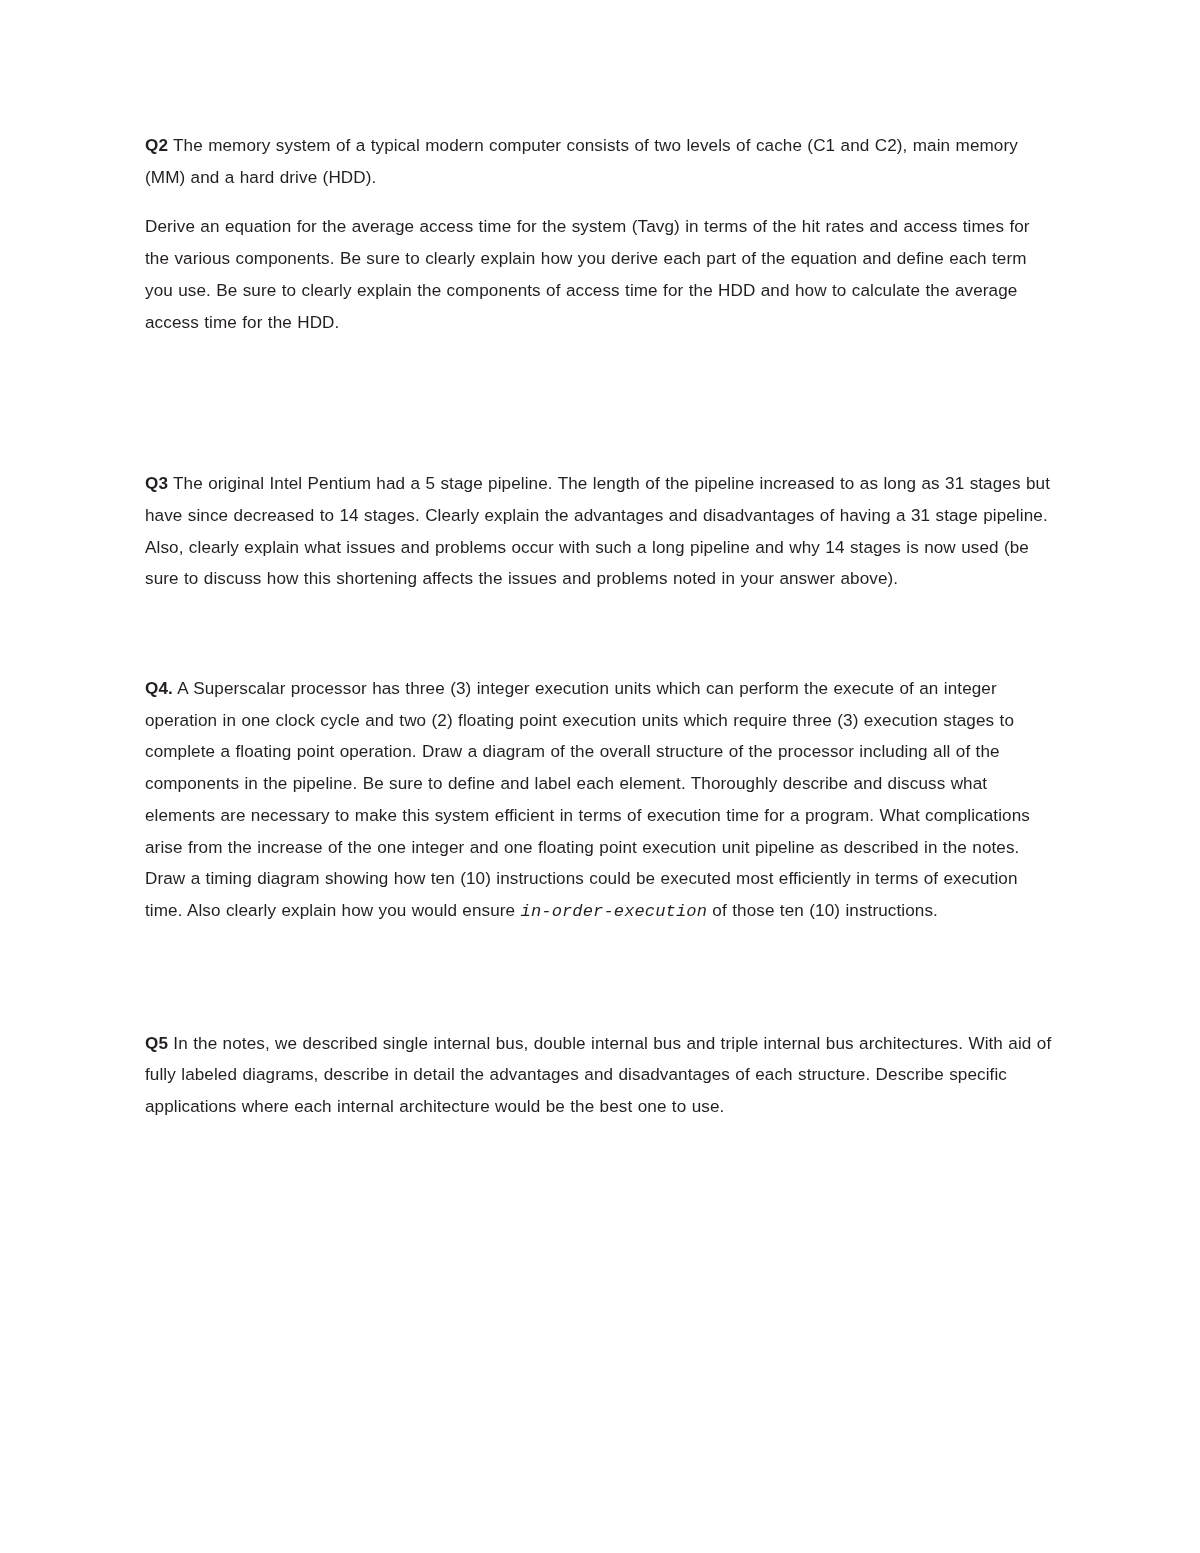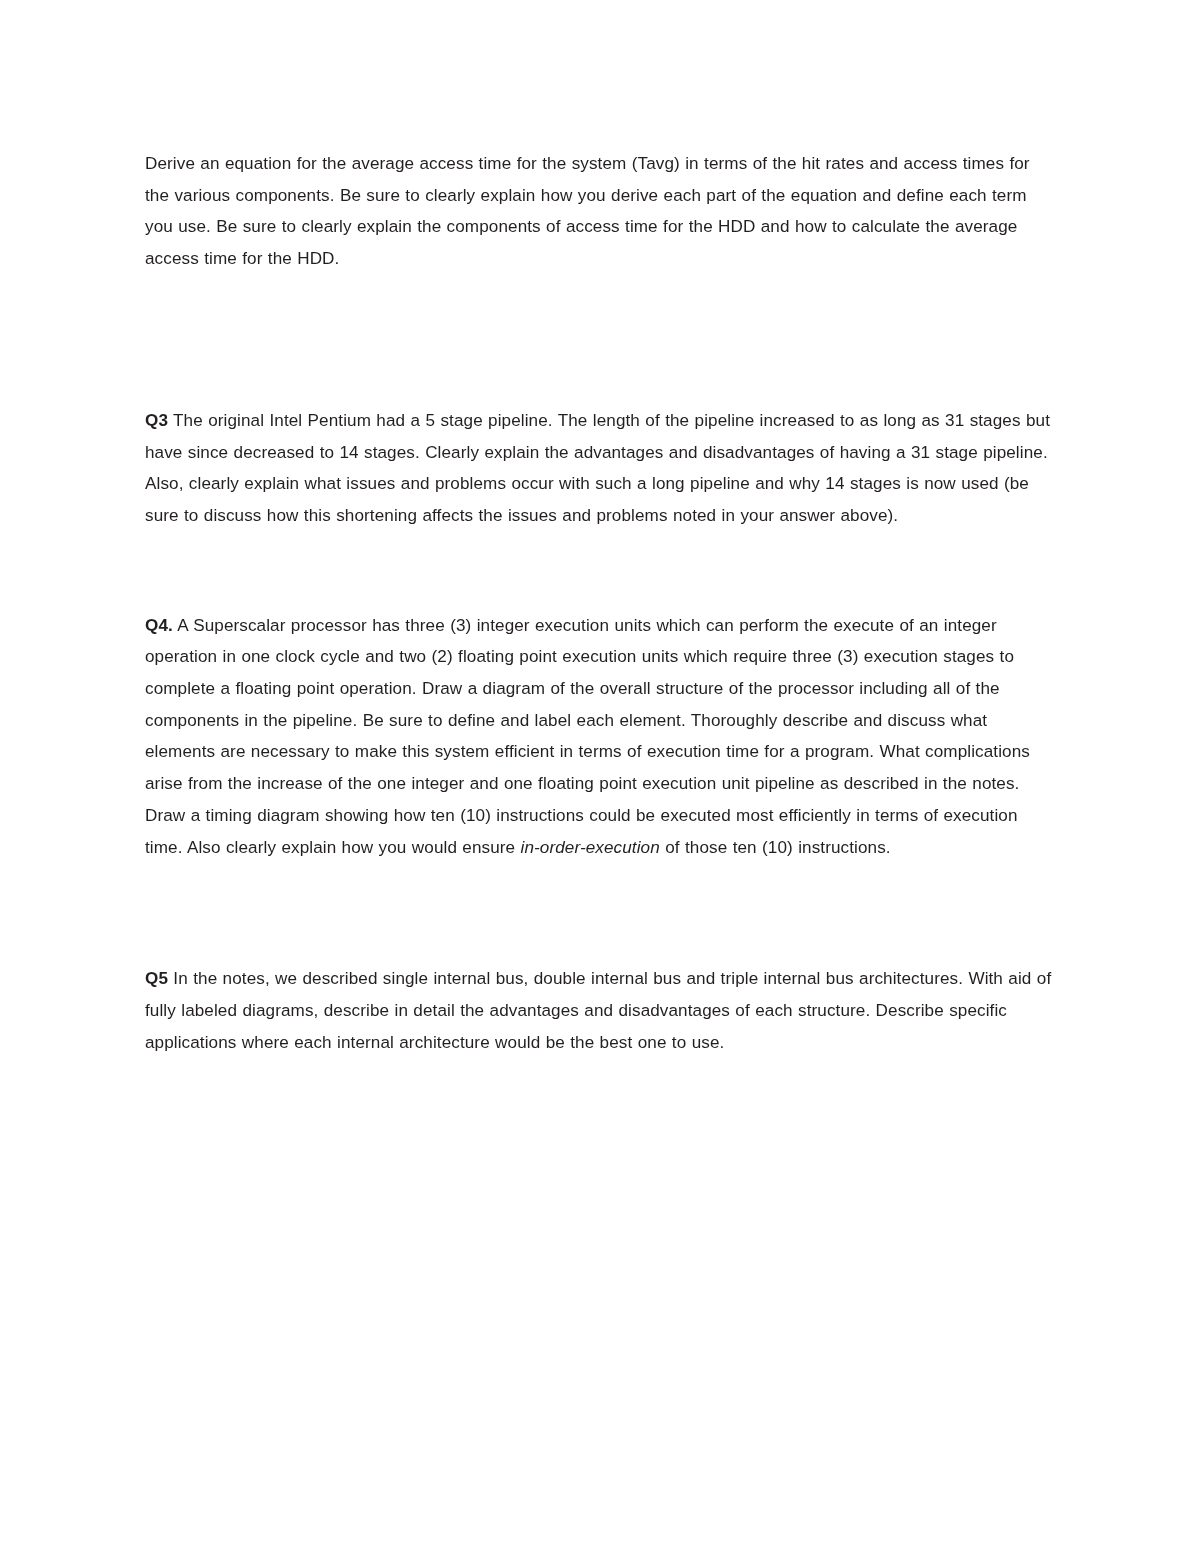--- a/index.html
+++ b/index.html
@@ -32,32 +32,34 @@
     margin: 0 0 0 0;
     text-align: left;
     color: #231f20;
     word-spacing: 0.5px;
   }
   .q-label {
     font-weight: bold;
   }
   .italic {
     font-style: italic;
+    font-family: Liberation Mono, monospace;
   }
   .gap-sm { height: 18px; }
   .gap-q2-q3 { height: 112px; }
   .gap-q3-q4 { height: 78px; }
   .gap-q4-q5 { height: 100px; }
 </style>
 </head>
 <body>
 
 <div class="page">
   <div class="doc-body">
 
+    <p class="para"><span class="q-label">Q2</span><span>   The memory system of a typical modern computer consists of two levels of cache (C1 and C2), main memory (MM) and a hard drive (HDD).</span></p>
 
     <div class="gap-sm"></div>
 
     <p class="para"><span>Derive an equation for the average access time for the system (Tavg) in terms of the hit rates and access times for the various components.  Be sure to clearly explain how you derive each part of the equation and define each term you use.  Be sure to clearly explain the components of access time for the HDD and how to calculate the average access time for the HDD.</span></p>
 
     <div class="gap-sm"></div>
 
 
     <div class="gap-q2-q3"></div>
 

